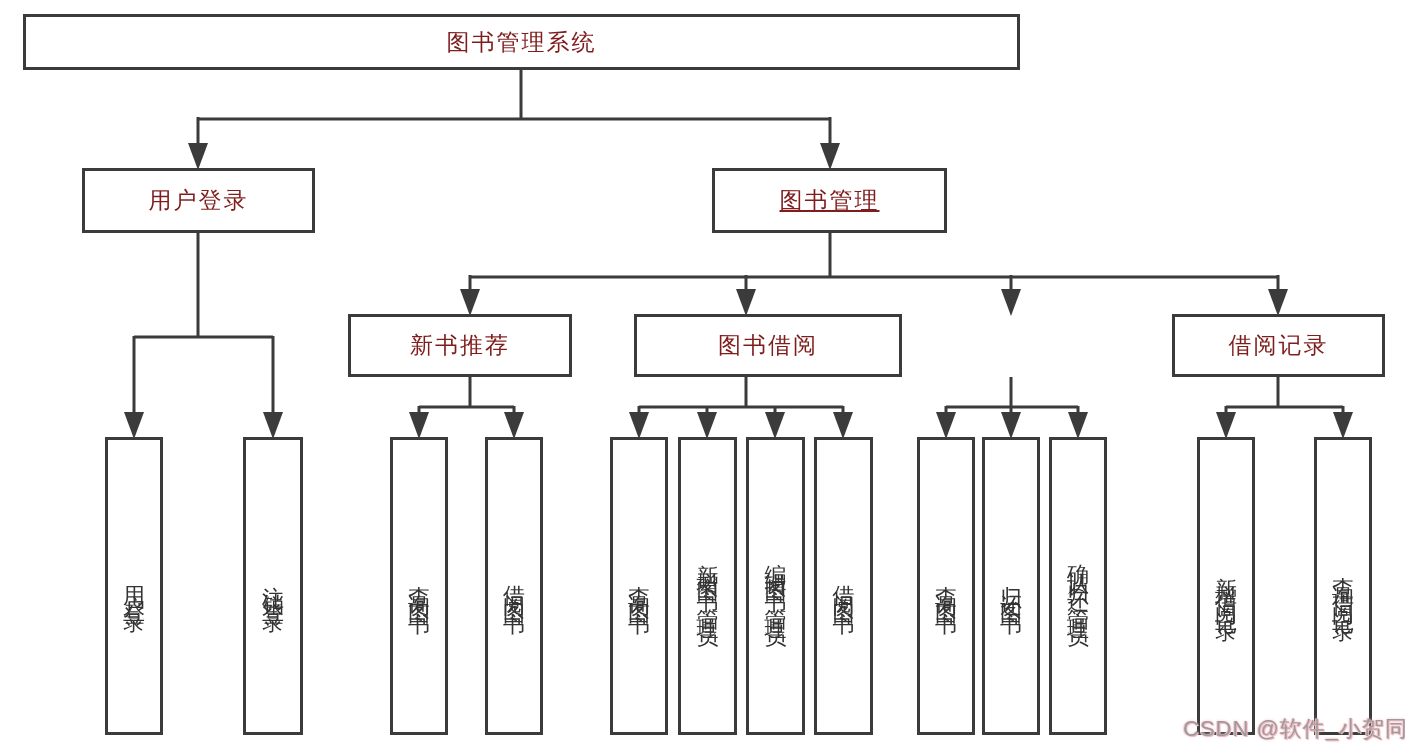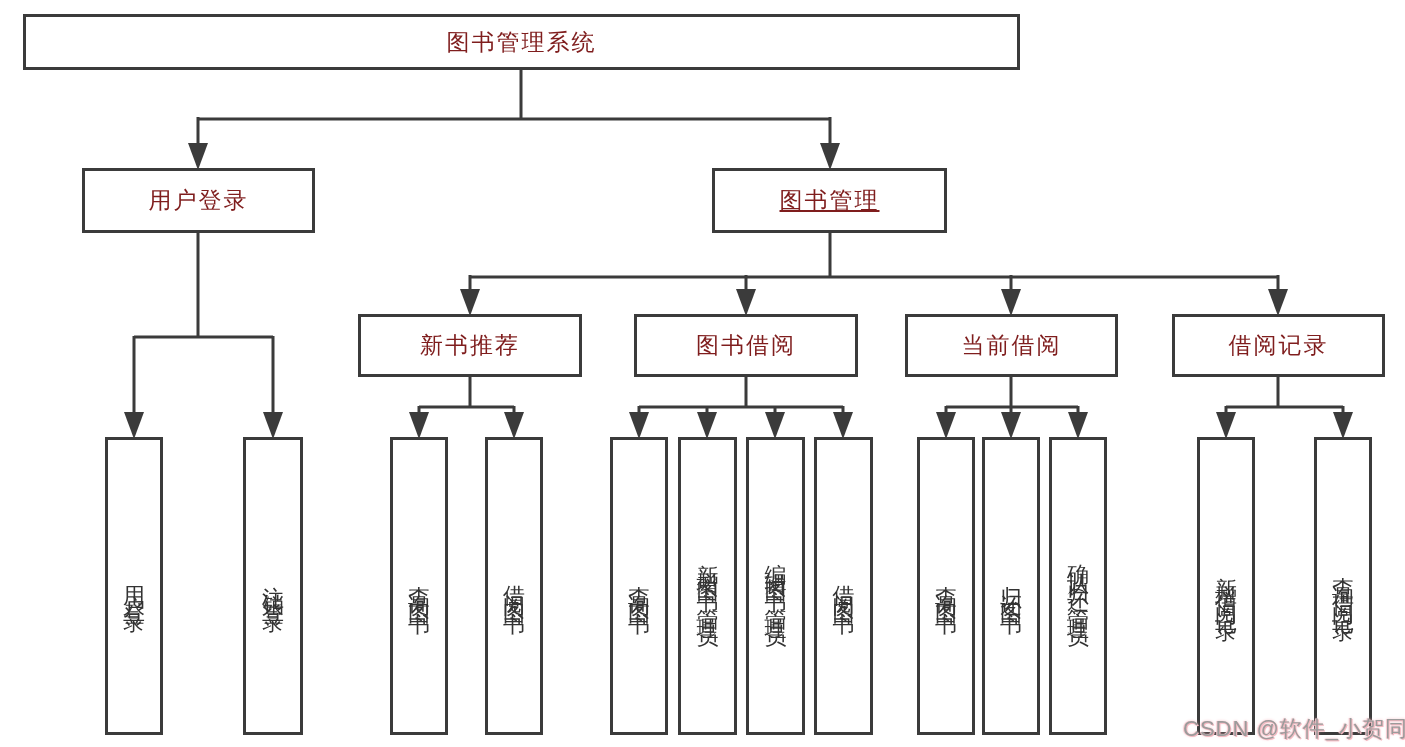--- a/index.html
+++ b/index.html
@@ -12,22 +12,22 @@
 
   .hnode {
     position:absolute; box-sizing:border-box;
     border:3px solid #3b3b3b; background:#ffffff;
     display:flex; align-items:center; justify-content:center;
     font-size:23px; color:#7f1d1d; letter-spacing:2px; z-index:2;
   }
   .hnode.root  { left:23px;  top:14px;  width:997px; height:56px; }
   .hnode.n-ul  { left:82px;  top:168px; width:233px; height:65px; }
   .hnode.n-bm  { left:712px; top:168px; width:235px; height:65px;text-decoration:underline; }
-  .hnode.n-rec { left:358px; top:314px; width:224px; height:63px; }
-  .hnode.n-bor { left:634px; top:314px; width:224px; height:63px;text-align:right; }
+  .hnode.n-rec { left:348px; top:314px; width:224px; height:63px; }
+  .hnode.n-bor { left:634px; top:314px; width:268px; height:63px;text-align:right; }
   .hnode.n-cur { left:905px; top:314px; width:213px; height:63px; }
   .hnode.n-his { left:1172px;top:314px; width:213px; height:63px; }
 
   .leaf {
     position:absolute; top:437px; height:298px; box-sizing:border-box;
     border:3px solid #3b3b3b; background:#ffffff;
     display:flex; align-items:center; justify-content:center; z-index:2;
   }
   .leaf span {
     writing-mode:vertical-rl; text-orientation:mixed;
@@ -127,23 +127,20 @@
   <div class="hnode n-bm">
     <span>图书管理</span>
   </div>
 
   <div class="hnode n-rec">
     <span>新书推荐</span>
   </div>
   <div class="hnode n-bor">
     <span>图书借阅</span>
   </div>
-  <div class="hnode n-cur">
-    <span>当前借阅</span>
-  </div>
   <div class="hnode n-his">
     <span>借阅记录</span>
   </div>
 
   <div class="leaf l1">
     <span>用户登录</span>
   </div>
   <div class="leaf l2">
     <span>注销登录</span>
   </div>

